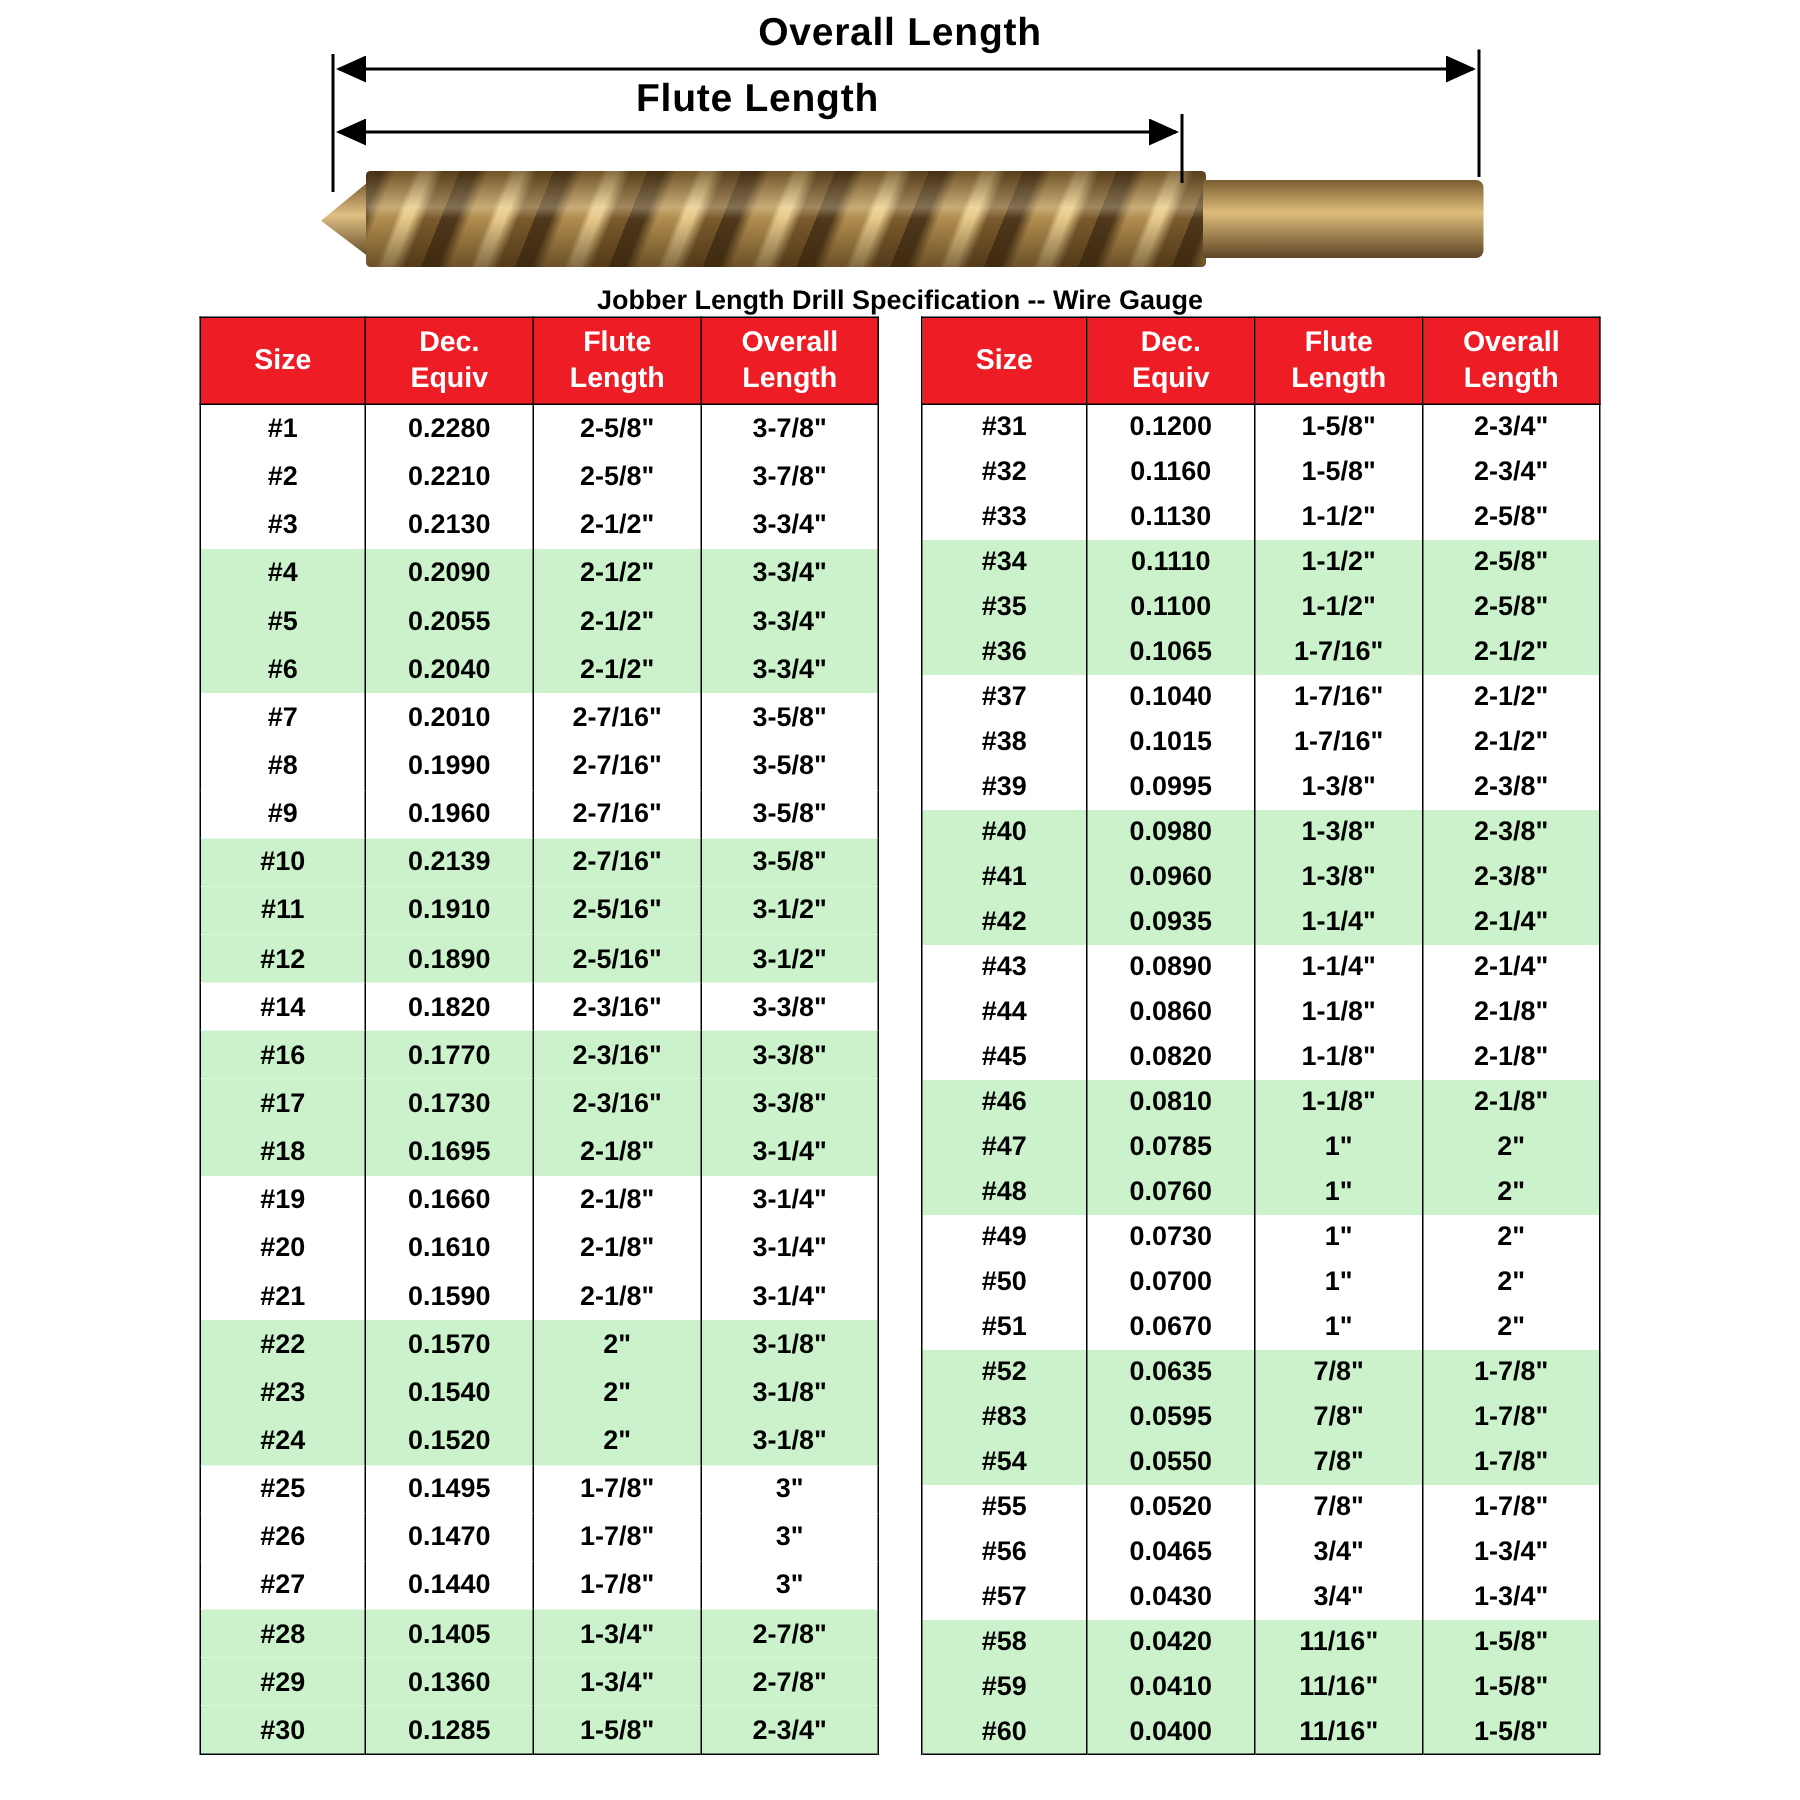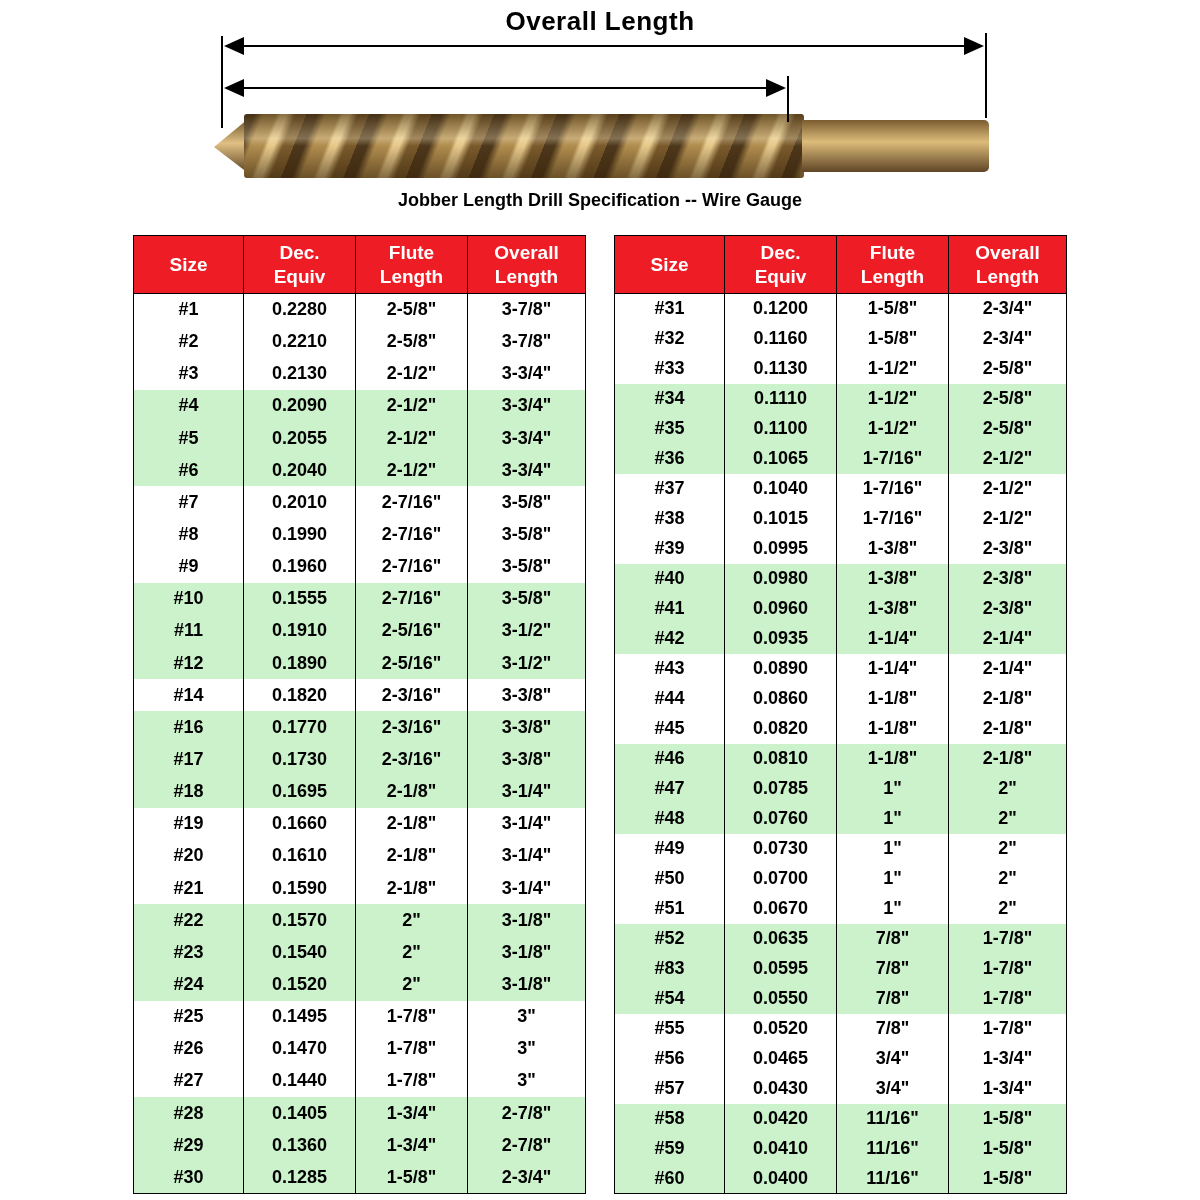--- a/index.html
+++ b/index.html
@@ -24,37 +24,38 @@
     background:
       linear-gradient(to bottom,rgba(60,40,10,.55),rgba(255,244,210,.30) 38%,rgba(255,255,255,0) 50%,rgba(50,32,8,.55)),
       repeating-linear-gradient(112deg,#4e371b 0 10px,#b08c4e 18px 30px,#e6c88a 34px 40px,#7a5a2c 48px 58px);
     border-radius:3px;}
   .drill-shank{position:absolute;left:588px;top:10px;width:187px;height:52px;
     background:linear-gradient(to bottom,#7a5c30,#ddbc7a 42%,#5f4526);
     border-radius:0 5px 5px 0;}
 
   .page-title{margin-top:0;font-size:18px;font-weight:bold;text-align:center;}
 
-  .tables-wrap{display:flex;justify-content:center;gap:28px;margin-top:24px;}
+  .tables-wrap{display:flex;justify-content:center;gap:28px;margin-top:0;}
   table.spec{border-collapse:collapse;table-layout:fixed;width:452px;border:1px solid #000;}
   table.spec col.c-size{width:110px;}
   table.spec col.c-dec{width:112px;}
   table.spec col.c-flute{width:112px;}
   table.spec col.c-oal{width:118px;}
   table.spec th{background:var(--header-bg);color:#fff;font-weight:bold;font-size:19px;
     height:58px;border:1px solid #000;vertical-align:middle;text-align:center;line-height:1.25;}
   table.spec td{font-weight:bold;font-size:18px;height:30px;text-align:center;
     border-left:1px solid #000;border-right:1px solid #000;padding:0;white-space:nowrap;}
   table.spec tr.band td{background:var(--band-green);}
 </style>
 </head>
 <body>
 
 <div class="diagram-area">
   <div class="dim-label overall-label">Overall Length</div>
+  <div class="dim-label flute-label">Flute Length</div>
 
   <div class="drill">
     <div class="drill-tip"></div>
     <div class="drill-flutes"></div>
     <div class="drill-shank"></div>
   </div>
 
   <svg class="dim-svg" width="1200" height="190" viewBox="0 0 1200 190">
     <defs>
       <marker id="ar" markerWidth="10" markerHeight="9" refX="9" refY="4.5" orient="auto-start-reverse">
@@ -148,21 +149,21 @@
           <td>3-5/8"</td>
         </tr>
         <tr>
           <td>#9</td>
           <td>0.1960</td>
           <td>2-7/16"</td>
           <td>3-5/8"</td>
         </tr>
         <tr class="band">
           <td>#10</td>
-          <td>0.1555</td>
+          <td>0.2139</td>
           <td>2-7/16"</td>
           <td>3-5/8"</td>
         </tr>
         <tr class="band">
           <td>#11</td>
           <td>0.1910</td>
           <td>2-5/16"</td>
           <td>3-1/2"</td>
         </tr>
         <tr class="band">

